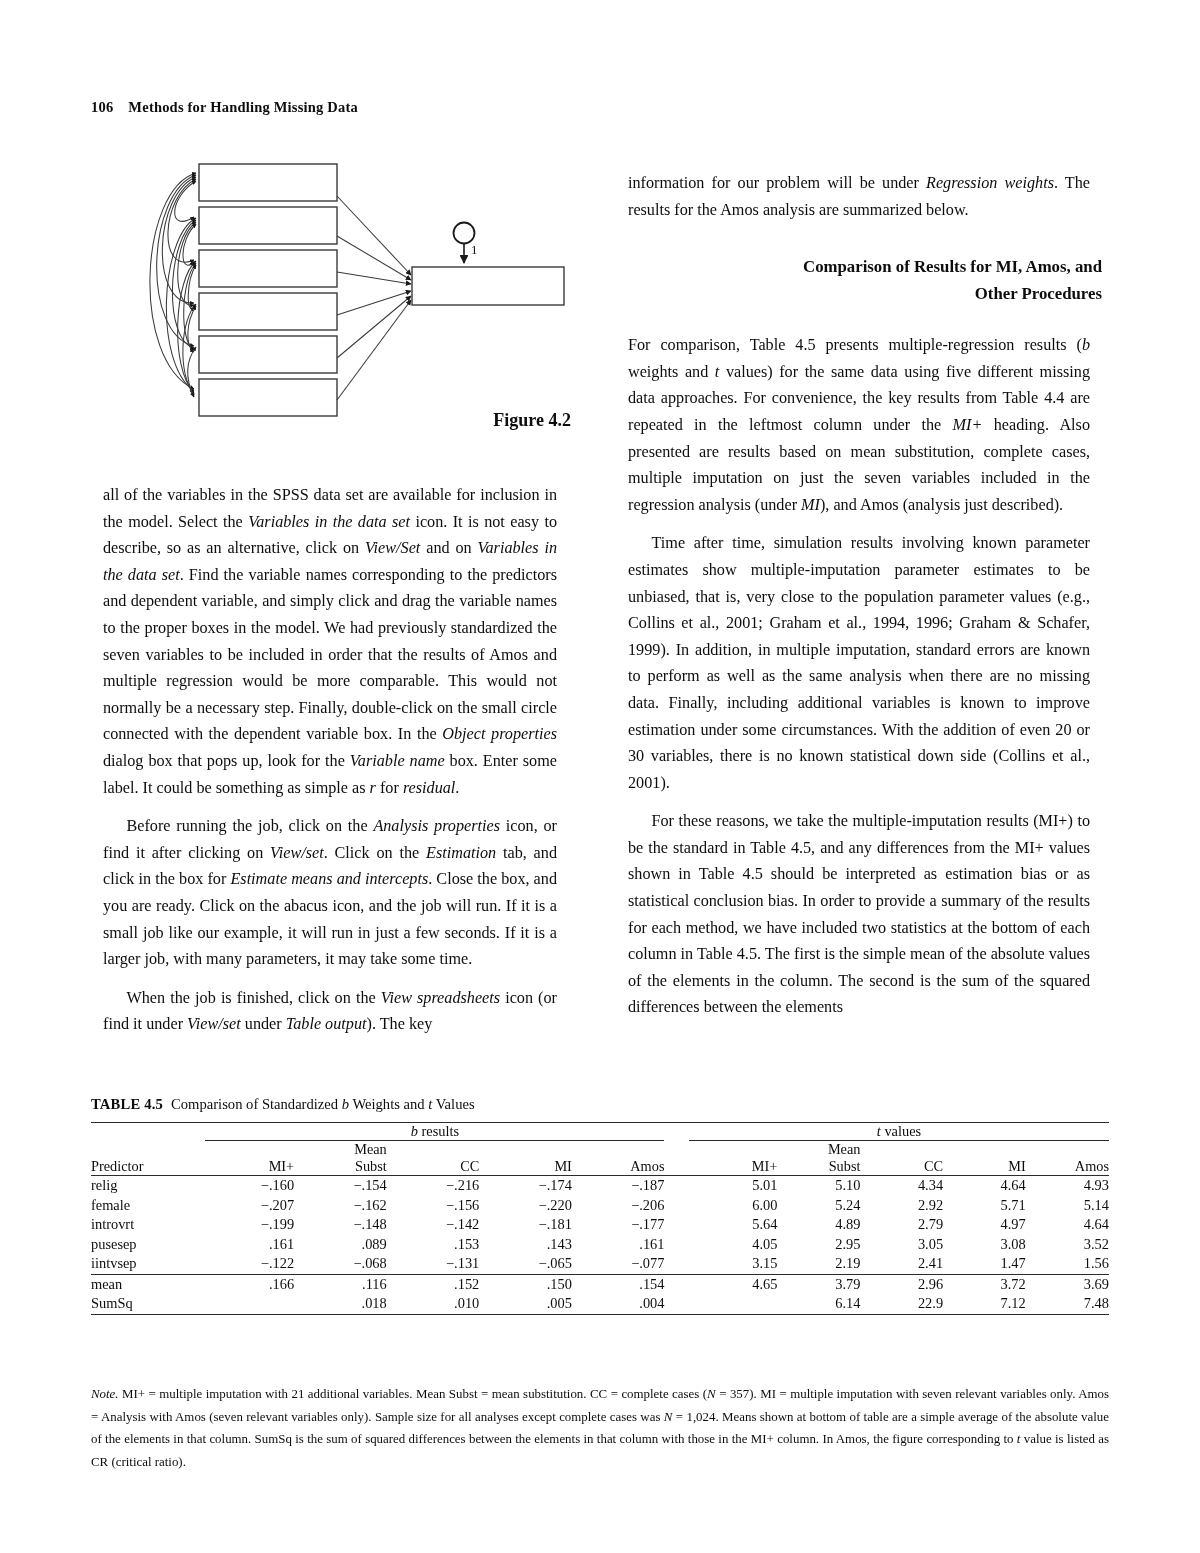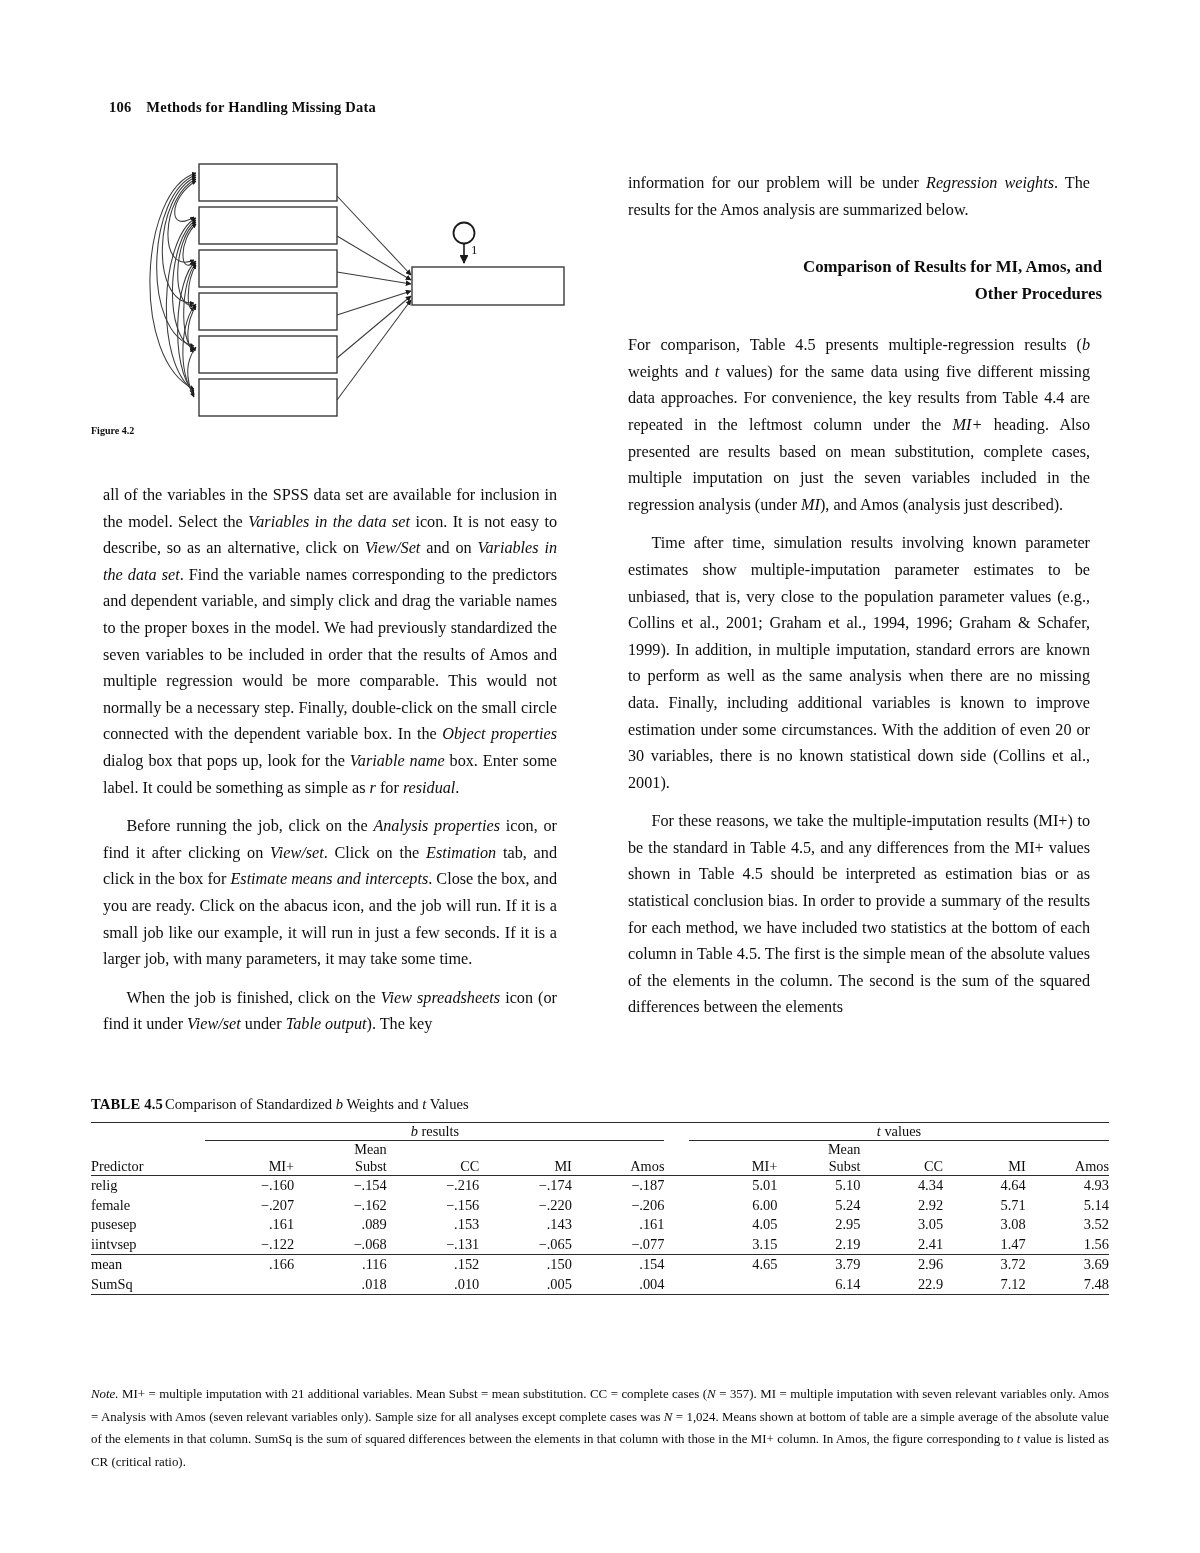--- a/index.html
+++ b/index.html
@@ -25,21 +25,21 @@
   
   .running-head {
     position: absolute;
     left: 91px;
     top: 99px;
     font-size: 14.5px;
     font-weight: bold;
     letter-spacing: .2px;
     white-space: nowrap;
   }
-  .running-head .folio { margin-right: 15px; margin-left: 18px; }
+  .running-head .folio { margin-right: 15px; }
 
   
   .col {
     position: absolute;
     width: 478px;
     font-size: 16.2px;
     line-height: 26.6px;
     text-align: justify;
     text-justify: inter-word;
   }
@@ -62,37 +62,37 @@
   .figure-area {
     position: absolute;
     left: 91px;
     top: 150px;
     width: 480px;
     height: 285px;
   }
   .figure-caption {
     position: absolute;
     left: 91px;
-    top: 425px;
+    top: 410px;
     width: 480px;
-    text-align: left;
-    font-size: 10px;
+    text-align: right;
+    font-size: 18px;
     font-weight: bold;
   }
 
   
   .table-title {
     position: absolute;
     left: 91px;
     top: 1096px;
     font-size: 14.6px;
     white-space: nowrap;
   }
   .table-title b { font-weight: bold; letter-spacing: .2px; }
-  .table-title .tt-rest { margin-left: 2px; }
+  .table-title .tt-rest { margin-left: 8px; }
   .table-title i { font-style: italic; }
 
   .tbl-wrap {
     position: absolute;
     left: 91px;
     top: 1122px;
     width: 1018px;
   }
   table.data {
     border-collapse: collapse;
@@ -320,20 +320,34 @@
             <td class="num">−.220</td>
             <td class="num">−.206</td>
             <td class=""></td>
             <td class="num">6.00</td>
             <td class="num">5.24</td>
             <td class="num">2.92</td>
             <td class="num">5.71</td>
             <td class="num">5.14</td>
           </tr>
           <tr class="body-row">
+            <td class="pred">introvrt</td>
+            <td class="num">−.199</td>
+            <td class="num">−.148</td>
+            <td class="num">−.142</td>
+            <td class="num">−.181</td>
+            <td class="num">−.177</td>
+            <td class=""></td>
+            <td class="num">5.64</td>
+            <td class="num">4.89</td>
+            <td class="num">2.79</td>
+            <td class="num">4.97</td>
+            <td class="num">4.64</td>
+          </tr>
+          <tr class="body-row">
             <td class="pred">pusesep</td>
             <td class="num">.161</td>
             <td class="num">.089</td>
             <td class="num">.153</td>
             <td class="num">.143</td>
             <td class="num">.161</td>
             <td class=""></td>
             <td class="num">4.05</td>
             <td class="num">2.95</td>
             <td class="num">3.05</td>

